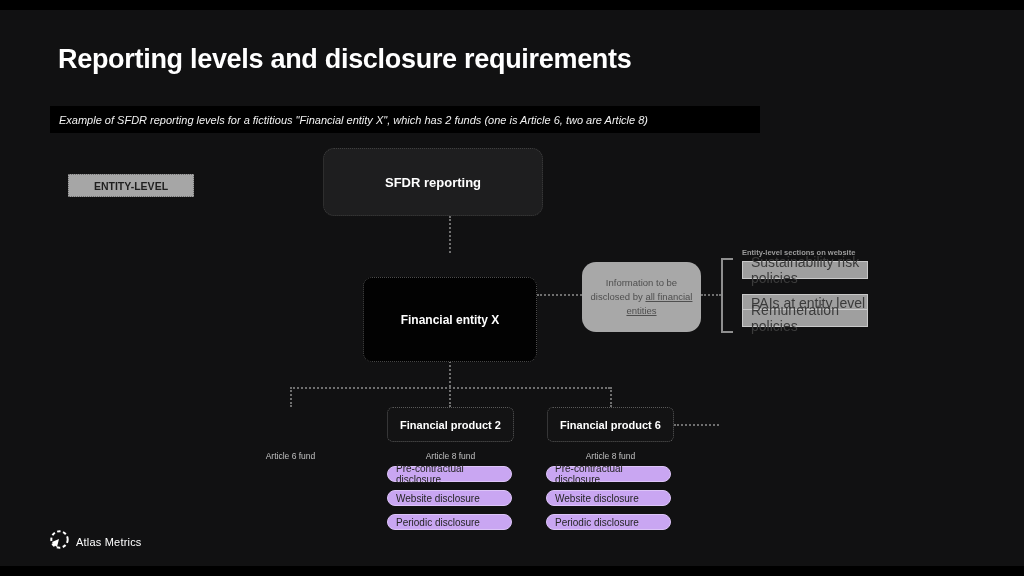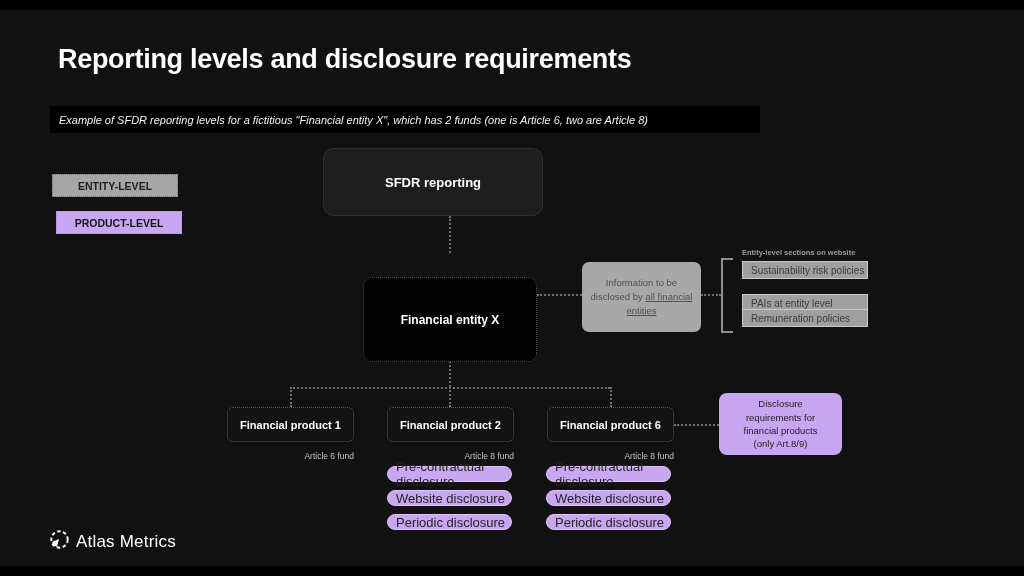--- a/index.html
+++ b/index.html
@@ -18,21 +18,21 @@
   }
   .subtitle-bar {
     left: 50px; top: 96px; width: 710px; height: 27px;
     background: #000000; display: flex; align-items: center;
   }
   .subtitle-bar span {
     color: #f2f2f2; font-size: 11px; font-style: italic; padding-left: 9px;
   }
 
   .legend-entity {
-    left: 52px; top: 164px; width: 126px; height: 23px;
+    left: 68px; top: 164px; width: 126px; height: 23px;
     background: #a6a6a6; border: 1px dotted #6e6e6e;
     display: flex; align-items: center; justify-content: center;
     color: #1f1f1f; font-size: 10.5px; font-weight: bold;
   }
   .legend-product {
     left: 56px; top: 201px; width: 126px; height: 23px;
     background: #c9a6f2; border: 1px solid #b countless;
     border: 1px solid #bd97e8;
     display: flex; align-items: center; justify-content: center;
     color: #141414; font-size: 10.5px; font-weight: bold;
@@ -45,67 +45,67 @@
     color: #ffffff; font-size: 13px; font-weight: bold;
   }
   .entity-box {
     left: 363px; top: 243px; width: 174px; height: 85px;
     background: #020202; border: 1px dotted #4c4c4c; border-radius: 9px;
     display: flex; align-items: center; justify-content: center;
     color: #ffffff; font-size: 12px; font-weight: bold; margin-top: 24px;
   }
   .info-box {
     left: 582px; top: 252px; width: 119px; height: 70px;
-    background: #a8a8a8; border-radius: 7px;
+    background: #a8a8a8; border-radius: 14px;
     display: flex; align-items: center; justify-content: center;
     text-align: center; padding: 4px 8px;
     color: #4f4f4f; font-size: 9.5px; line-height: 1.5;
   }
   .info-box .u { text-decoration: underline; }
 
   .bracket {
     left: 721px; top: 248px; width: 12px; height: 75px;
     border-left: 2px solid #8f8f8f;
     border-top: 2px solid #8f8f8f;
     border-bottom: 2px solid #8f8f8f;
   }
   .web-label {
     left: 742px; top: 238px; width: 160px;
     color: #9c9c9c; font-size: 7.5px; font-weight: bold;
   }
   .web-item {
     left: 742px; width: 126px; height: 18px;
     background: #9f9f9f; border: 1px solid #c9c9c9;
     display: flex; align-items: center;
-    color: #3b3b3b; font-size: 10px; padding-left: 8px;
+    color: #3b3b3b; font-size: 14px; padding-left: 8px;
   }
   .web-item.w0 { top: 251px; }
   .web-item.w1 { top: 284px; }
   .web-item.w2 { top: 299px; }
 
   .product-box {
     top: 397px; width: 127px; height: 35px;
     background: #131314; border: 1px dotted #5a5a5a; border-radius: 6px;
     display: flex; align-items: center; justify-content: center;
     color: #ffffff; font-size: 11px; font-weight: bold;
   }
   .p0 { left: 227px; }
   .p1 { left: 387px; }
   .p2 { left: 547px; }
 
   .fund-label {
-    top: 441px; width: 127px; text-align: right;
+    top: 441px; width: 127px; text-align: center;
     color: #c0c0c0; font-size: 8.5px;
   }
 
   .disc-item {
     width: 125px; height: 16px;
     background: #c9a6f2; border: 1px solid #dcc4f7; border-radius: 8px;
     display: flex; align-items: center;
-    color: #242424; font-size: 13px; padding-left: 8px;
+    color: #242424; font-size: 10px; padding-left: 8px;
   }
   .dcol-1 { left: 387px; }
   .dcol-2 { left: 546px; }
   .d0 { top: 456px; }
   .d1 { top: 480px; }
   .d2 { top: 504px; }
 
   .note-box {
     left: 719px; top: 383px; width: 123px; height: 62px;
     background: #c9a6f2; border-radius: 8px;
@@ -123,35 +123,34 @@
   .cv-entity-tree { left: 449px; top: 328px; height: 49px; }
   .ch-tree { left: 290px; top: 377px; width: 320px; }
   .cv-drop0 { left: 290px; top: 377px; height: 20px; }
   .cv-drop1 { left: 449px; top: 377px; height: 20px; }
   .cv-drop2 { left: 610px; top: 377px; height: 20px; }
   .ch-p3-note { left: 674px; top: 414px; width: 45px; }
 
   .logo {
     left: 48px; top: 518px; display: flex; align-items: center; gap: 5px;
   }
-  .logo-text { color: #ffffff; font-size: 17px; font-weight: 500; letter-spacing: 0.2px; }
+  .logo-text { color: #ffffff; font-size: 11px; font-weight: 500; letter-spacing: 0.2px; }
 </style>
 </head>
 <body>
 
 <div class="slide">
 
   <div class="abs title">Reporting levels and disclosure requirements</div>
 
   <div class="abs subtitle-bar">
     <span>Example of SFDR reporting levels for a fictitious "Financial entity X", which has 2 funds (one is Article 6, two are Article 8)</span>
   </div>
 
   <div class="abs legend-entity">ENTITY-LEVEL</div>
-  <div class="abs legend-product">PRODUCT-LEVEL</div>
 
   <div class="abs conn conn-v cv-sfdr-entity"></div>
   <div class="abs conn conn-h ch-entity-info"></div>
   <div class="abs conn conn-h ch-info-bracket"></div>
   <div class="abs conn conn-v cv-entity-tree"></div>
   <div class="abs conn conn-h ch-tree"></div>
   <div class="abs conn conn-v cv-drop0"></div>
   <div class="abs conn conn-v cv-drop1"></div>
   <div class="abs conn conn-v cv-drop2"></div>
   <div class="abs conn conn-h ch-p3-note"></div>
@@ -164,40 +163,35 @@
       <span>Information to be disclosed by </span><span class="u">all financial entities</span>
     </div>
   </div>
 
   <div class="abs bracket"></div>
   <div class="abs web-label">Entity-level sections on website</div>
   <div class="abs web-item w0">Sustainability risk policies</div>
   <div class="abs web-item w1">PAIs at entity level</div>
   <div class="abs web-item w2">Remuneration policies</div>
 
-  <div class="abs product-box p0">Financial product 1</div>
   <div class="abs product-box p1">Financial product 2</div>
   <div class="abs product-box p2">Financial product 6</div>
 
   <div class="abs fund-label p0">Article 6 fund</div>
   <div class="abs fund-label p1">Article 8 fund</div>
   <div class="abs fund-label p2">Article 8 fund</div>
 
   <div class="abs disc-item dcol-1 d0">Pre-contractual disclosure</div>
   <div class="abs disc-item dcol-1 d1">Website disclosure</div>
   <div class="abs disc-item dcol-1 d2">Periodic disclosure</div>
 
   <div class="abs disc-item dcol-2 d0">Pre-contractual disclosure</div>
   <div class="abs disc-item dcol-2 d1">Website disclosure</div>
   <div class="abs disc-item dcol-2 d2">Periodic disclosure</div>
 
-  <div class="abs note-box">Disclosure
-requirements for
-financial products
-(only Art.8/9)</div>
 
   <div class="abs logo">
     <span>
       <svg width="23" height="23" viewBox="0 0 23 23">
         <circle cx="11.5" cy="11.5" r="8.2" fill="none" stroke="#ffffff" stroke-width="2" stroke-dasharray="3.5 2.5"></circle>
         <path d="M 4 14 A 8.2 8.2 0 0 0 9 19 L 11 11 Z" fill="#ffffff"></path>
       </svg>
     </span>
     <span class="logo-text">Atlas Metrics</span>
   </div>

